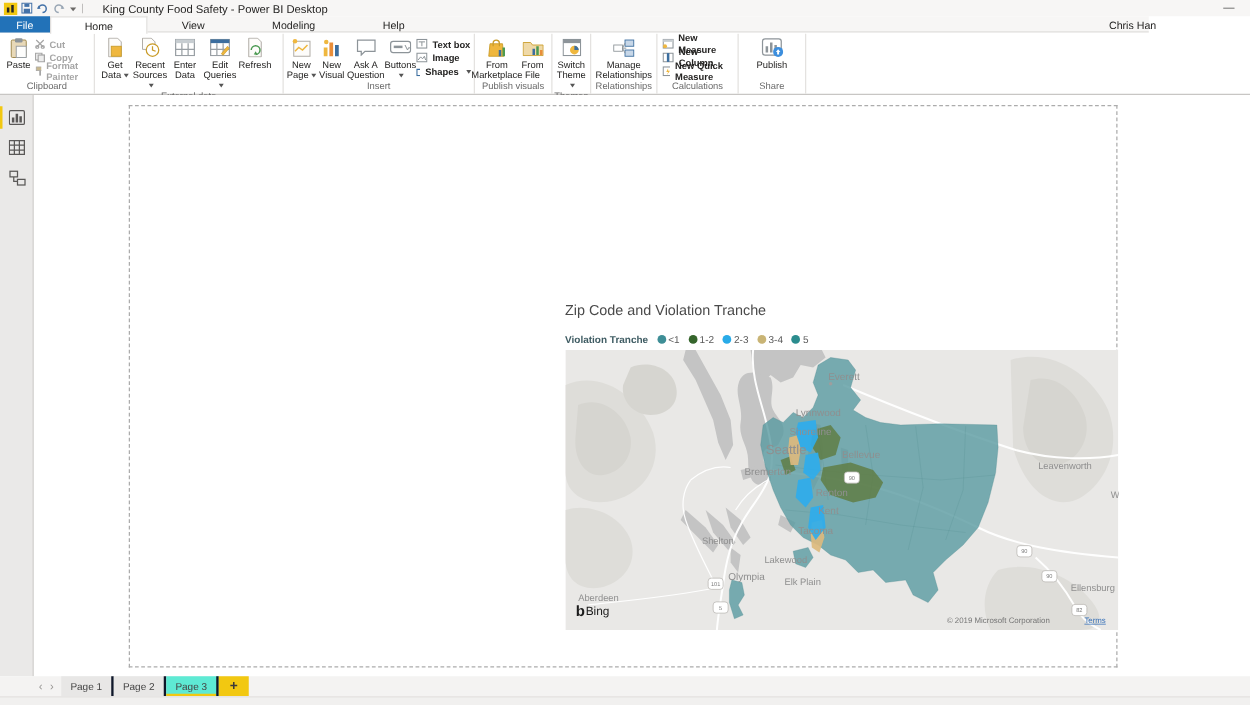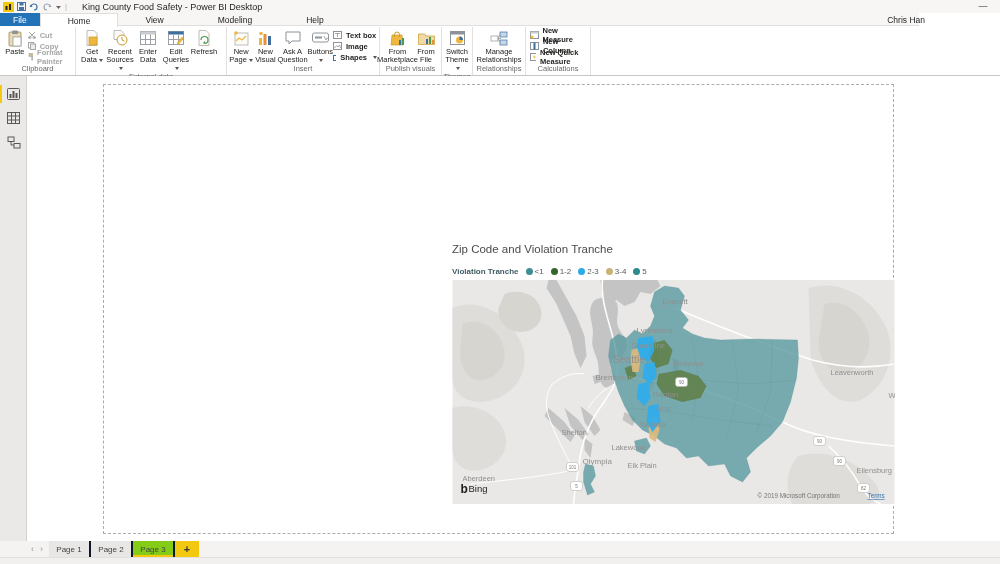--- a/index.html
+++ b/index.html
@@ -59,21 +59,21 @@
   .legend-item .ll { color:#5A5A5A; }
   .mapbox { margin-top:2px; width:443px; height:224px; }
 
   
   .pagebar { position:absolute; left:0; top:541px; width:1000px; height:16px;
     background:#F4F3F2; display:flex; align-items:stretch; font-size:8px; }
   .pnav { width:24px; margin-left:25px; display:flex; align-items:center; justify-content:center;
     gap:6px; color:#979593; font-size:9px; }
   .ptab { width:42px; display:flex; align-items:center; justify-content:center;
     background:#E8E7E6; border-right:2px solid #0f172a; color:#444; }
-  .ptab.active { background:#84cc16; box-shadow:inset 0 -2px 0 var(--accent); }
+  .ptab.active { background:#5eead4; box-shadow:inset 0 -2px 0 var(--accent); }
   .pplus { width:24px; background:var(--accent); color:#3B3A39; display:flex;
     align-items:center; justify-content:center; font-size:11px; font-weight:bold; }
   .statusbar { position:absolute; left:0; top:557px; width:1000px; height:7px;
     background:#F1F0EF; border-top:1px solid #E3E1DF; }
 
   
   .land { fill:var(--land); }
   .water { fill:var(--water); }
   .terr { fill:#DEDDD9; }
   .terr2 { fill:#D6D5D0; }
@@ -398,20 +398,38 @@
                 <rect x="0.5" y="0.5" width="8" height="7" fill="#fff" stroke="#8D9499"></rect>
                 <path d="M4.5,1.5 L3,4.5 h1.5 L3.5,7 L6,3.5 h-1.5 Z" fill="#EFB73E"></path>
               </svg>
             <span>New Quick Measure</span>
           </div>
         </div>
       </div>
       <div class="rgl">Calculations</div>
     </div>
 
+    <div class="rgroup" style="width:54px">
+      <div class="rgc" style="justify-content:center">
+        <div class="rbtn" style="width:30px">
+          <span class="ric">
+            <svg width="18" height="16">
+                <rect x="1" y="1" width="15" height="13" rx="2" fill="#fff" stroke="#8D9499"></rect>
+                <rect x="3.5" y="7" width="2" height="5" fill="#8D9499"></rect>
+                <rect x="7" y="4" width="2" height="8" fill="#8D9499"></rect>
+                <rect x="10.5" y="6" width="2" height="6" fill="#8D9499"></rect>
+                <circle cx="13.5" cy="11.5" r="4" fill="#3C8EDD"></circle>
+                <path d="M13.5,9.3 L11.7,11.5 h1 v2 h1.6 v-2 h1 Z" fill="#fff"></path>
+              </svg>
+          </span>
+          <span class="rlb">Publish</span>
+        </div>
+      </div>
+      <div class="rgl">Share</div>
+    </div>
 
     <div style="flex:1; border-right:none"></div>
   </div>
 
   <div class="main">
     <div class="sidebar">
       <div class="side-item active" style="margin-top:6px">
         <svg width="13" height="12">
             <rect x="0.5" y="0.5" width="12" height="11" rx="1" fill="none" stroke="#5A5857"></rect>
             <rect x="2.5" y="6" width="2" height="4" fill="#5A5857"></rect>

